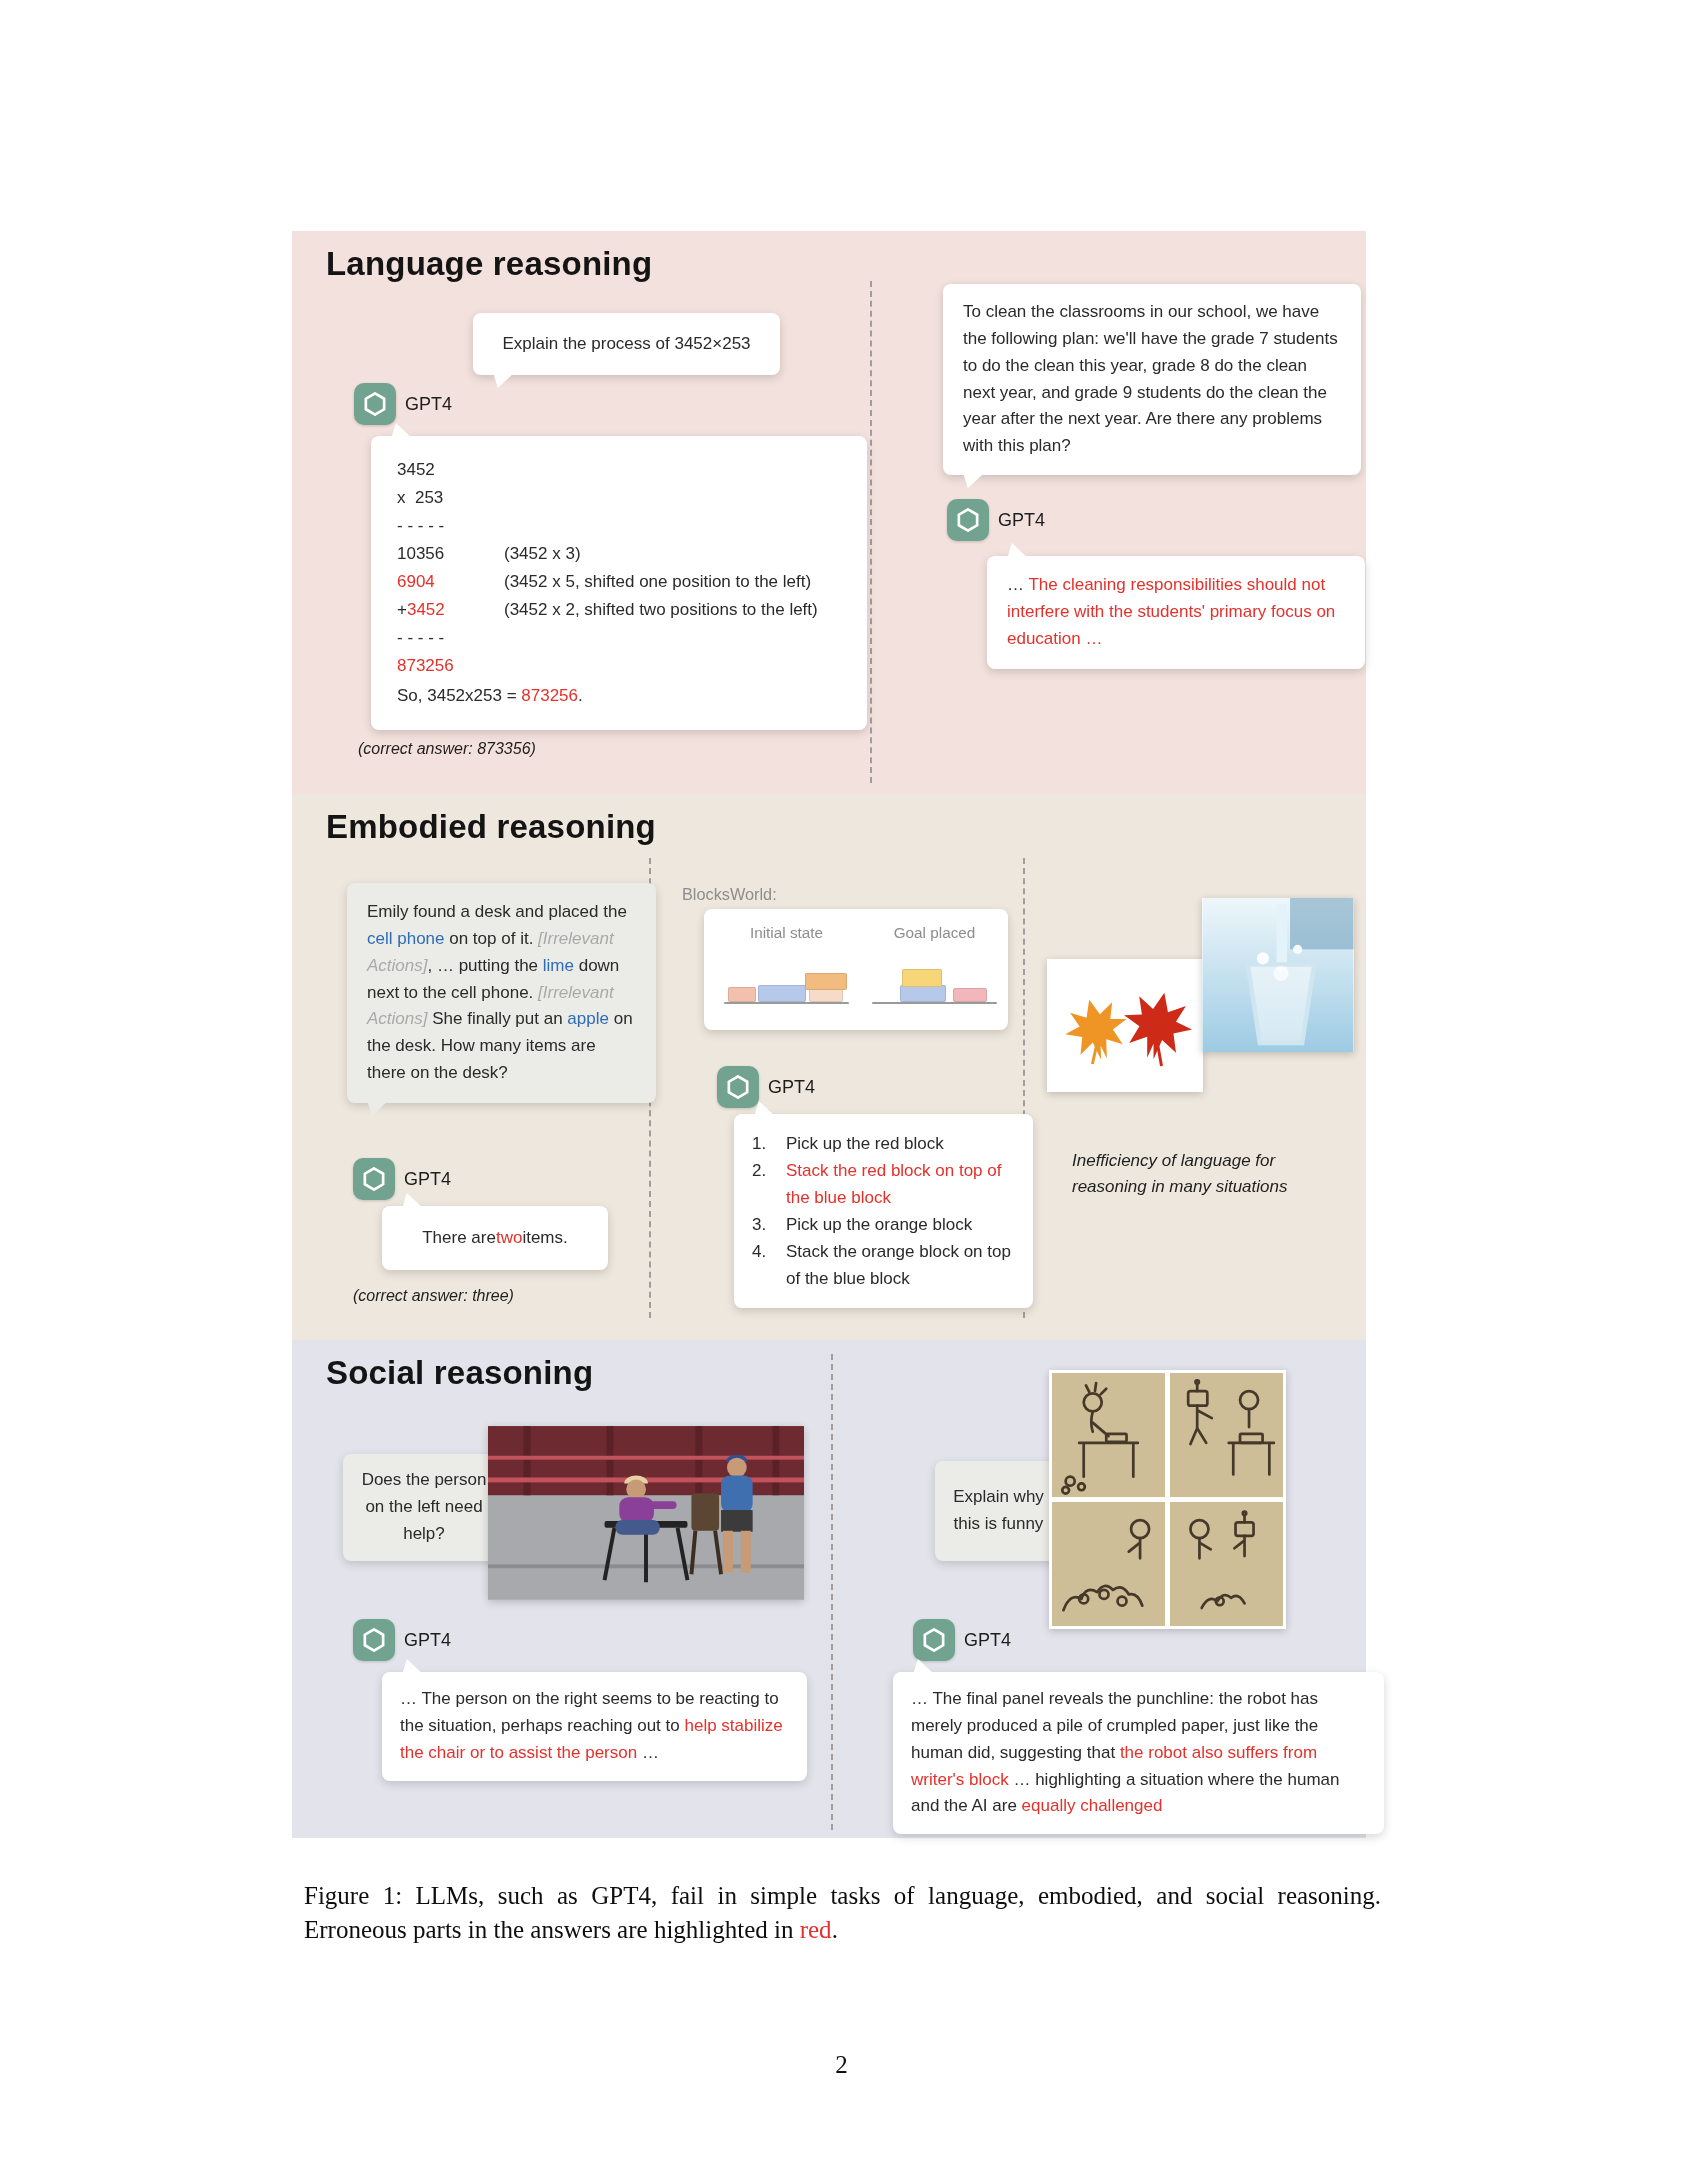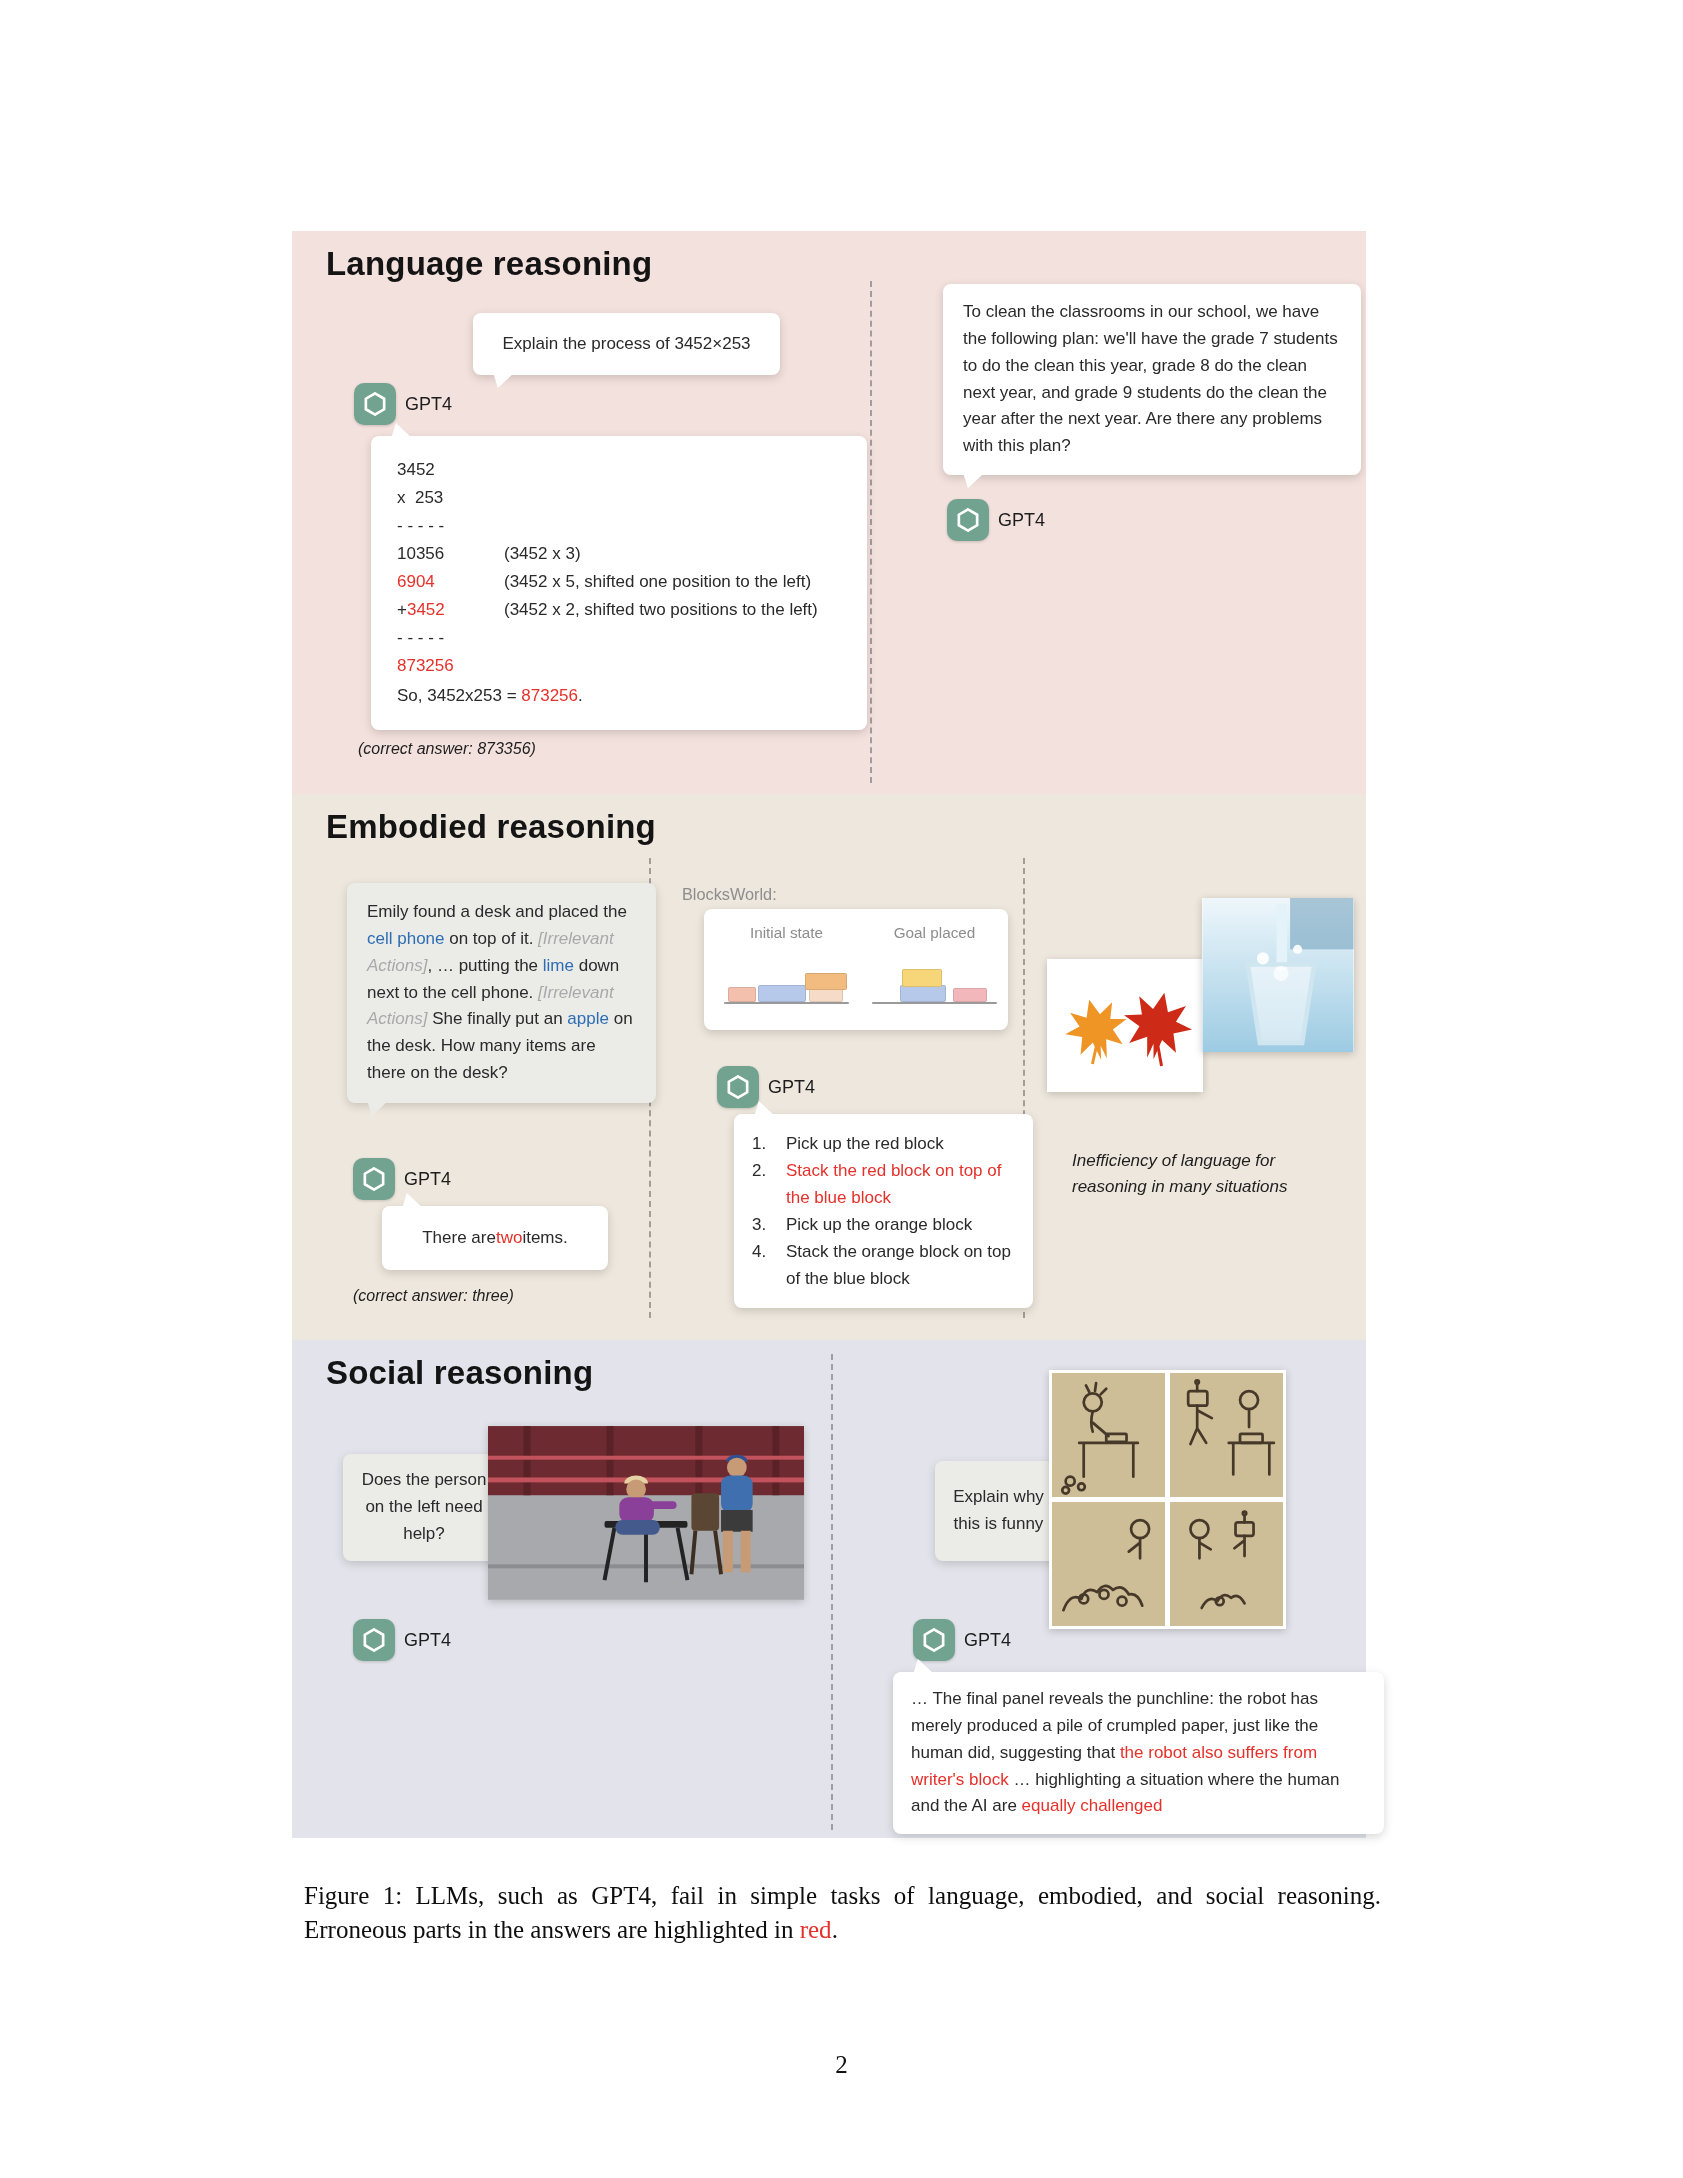--- a/index.html
+++ b/index.html
@@ -129,20 +129,21 @@
 <path d="M12 3.3 L19.1 7.4 L19.1 15.5" transform="rotate(120 12 12)"></path>
 <path d="M12 3.3 L19.1 7.4 L19.1 15.5" transform="rotate(180 12 12)"></path>
 <path d="M12 3.3 L19.1 7.4 L19.1 15.5" transform="rotate(240 12 12)"></path>
 <path d="M12 3.3 L19.1 7.4 L19.1 15.5" transform="rotate(300 12 12)"></path>
 </g>
           </svg>
         </span>
       <span class="gpt-name">GPT4</span>
     </div>
 
+    <div class="bubble tail-tl" style="left:665px;top:325px;width:378px;padding:16px 20px;"><span>… </span><span class="c-red">The cleaning responsibilities should not interfere with the students' primary focus on education …</span></div>
   </section>
 
   <section class="panel panel-embodied">
     <h2 class="panel-title">Embodied reasoning</h2>
     <div class="divider" style="left:357px;top:64px;height:460px;"></div>
     <div class="divider" style="left:731px;top:64px;height:460px;"></div>
 
     <div class="bubble bubble-gray tail-bl" style="left:25px;top:89px;width:309px;padding:16px 20px;"><span>Emily found a desk and placed the </span><span class="c-blue">cell phone</span><span> on top of it. </span><span class="c-gray">[Irrelevant Actions]</span><span>, … putting the </span><span class="c-blue">lime</span><span> down next to the cell phone. </span><span class="c-gray">[Irrelevant Actions]</span><span> She finally put an </span><span class="c-blue">apple</span><span> on the desk. How many items are there on the desk?</span></div>
 
     <div class="gpt-row" style="left:25px;top:364px;">
@@ -307,20 +308,21 @@
 <path d="M12 3.3 L19.1 7.4 L19.1 15.5" transform="rotate(120 12 12)"></path>
 <path d="M12 3.3 L19.1 7.4 L19.1 15.5" transform="rotate(180 12 12)"></path>
 <path d="M12 3.3 L19.1 7.4 L19.1 15.5" transform="rotate(240 12 12)"></path>
 <path d="M12 3.3 L19.1 7.4 L19.1 15.5" transform="rotate(300 12 12)"></path>
 </g>
           </svg>
         </span>
       <span class="gpt-name">GPT4</span>
     </div>
 
+    <div class="bubble tail-tl" style="left:60px;top:332px;width:425px;padding:14px 18px;"><span>… The person on the right seems to be reacting to the situation, perhaps reaching out to </span><span class="c-red">help stabilize the chair or to assist the person</span><span> …</span></div>
 
     <div class="bubble bubble-gray bubble-center tail-r" style="left:613px;top:121px;width:127px;height:100px;">Explain why this is funny</div>
 
     <div class="comic-card" style="left:757px;top:30px;width:237px;height:259px;">
       <div class="comic-cell">
         <svg viewBox="0 0 100 110">
             <g>
           <circle cx="36" cy="26" r="8"></circle>
           <path d="M33 17 l-3 -6 M38 16 l1 -7 M43 19 l5 -5"></path>
           <path d="M36 34 c-2 8 -2 12 0 18"></path>

